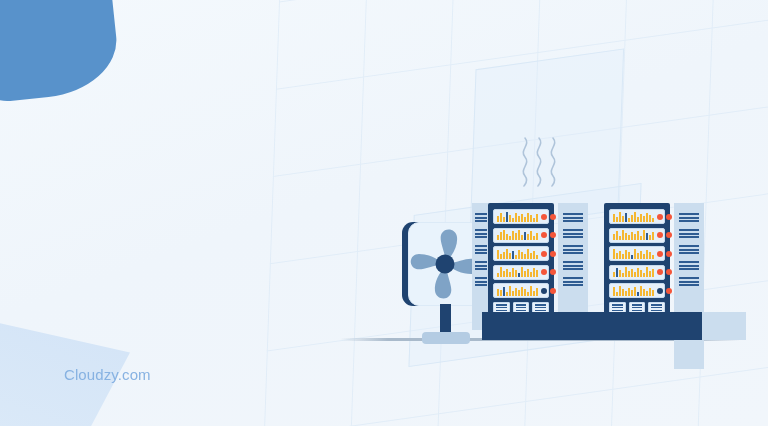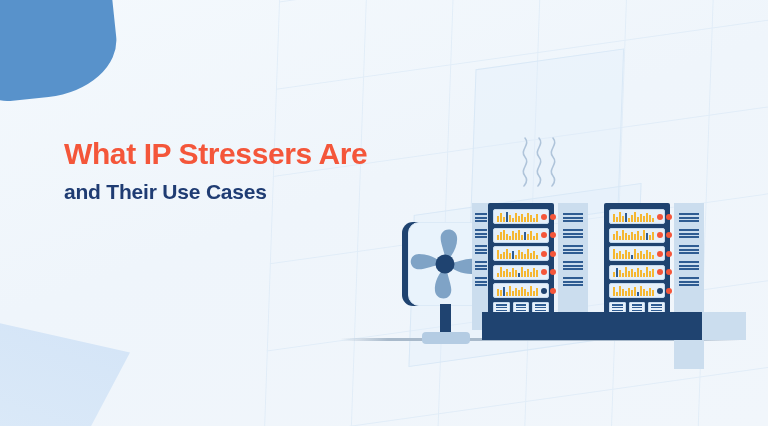--- a/index.html
+++ b/index.html
@@ -166,24 +166,21 @@
       <div class="gl-h" style="top: 344px;"></div>
       <div class="gl-h" style="top: 430px;"></div>
       <div class="gl-h" style="top: 516px;"></div>
     </div>
   <div class="grid-block" style="left:472px; top:60px; width:150px; height:160px;"></div>
   <div class="grid-block" style="left:410px; top:200px; width:230px; height:150px;"></div>
 
   <div class="blob-topleft"></div>
   <div class="wedge-bottomleft"></div>
 
-  <div class="headline-wrap">
-    <div class="title-main">What IP Stressers Are</div>
-    <div class="title-sub">and Their Use Cases</div>
-  </div>
+  <div class="brand">Cloudzy.com</div>
 
   <div class="illus">
 
     <div class="ground"></div>
 
     <div class="heat">
       <svg width="46" height="52" viewBox="0 0 46 52" fill="none">
         <path d="M7 2 C13 9, 1 14, 7 21 C13 28, 1 33, 7 40 C11 45, 7 48, 6 50" stroke="#AFC4DA" stroke-width="1.6" stroke-linecap="round"></path>
         <path d="M21 2 C27 9, 15 14, 21 21 C27 28, 15 33, 21 40 C25 45, 21 48, 20 50" stroke="#AFC4DA" stroke-width="1.6" stroke-linecap="round"></path>
         <path d="M35 2 C41 9, 29 14, 35 21 C41 28, 29 33, 35 40 C39 45, 35 48, 34 50" stroke="#AFC4DA" stroke-width="1.6" stroke-linecap="round"></path>

